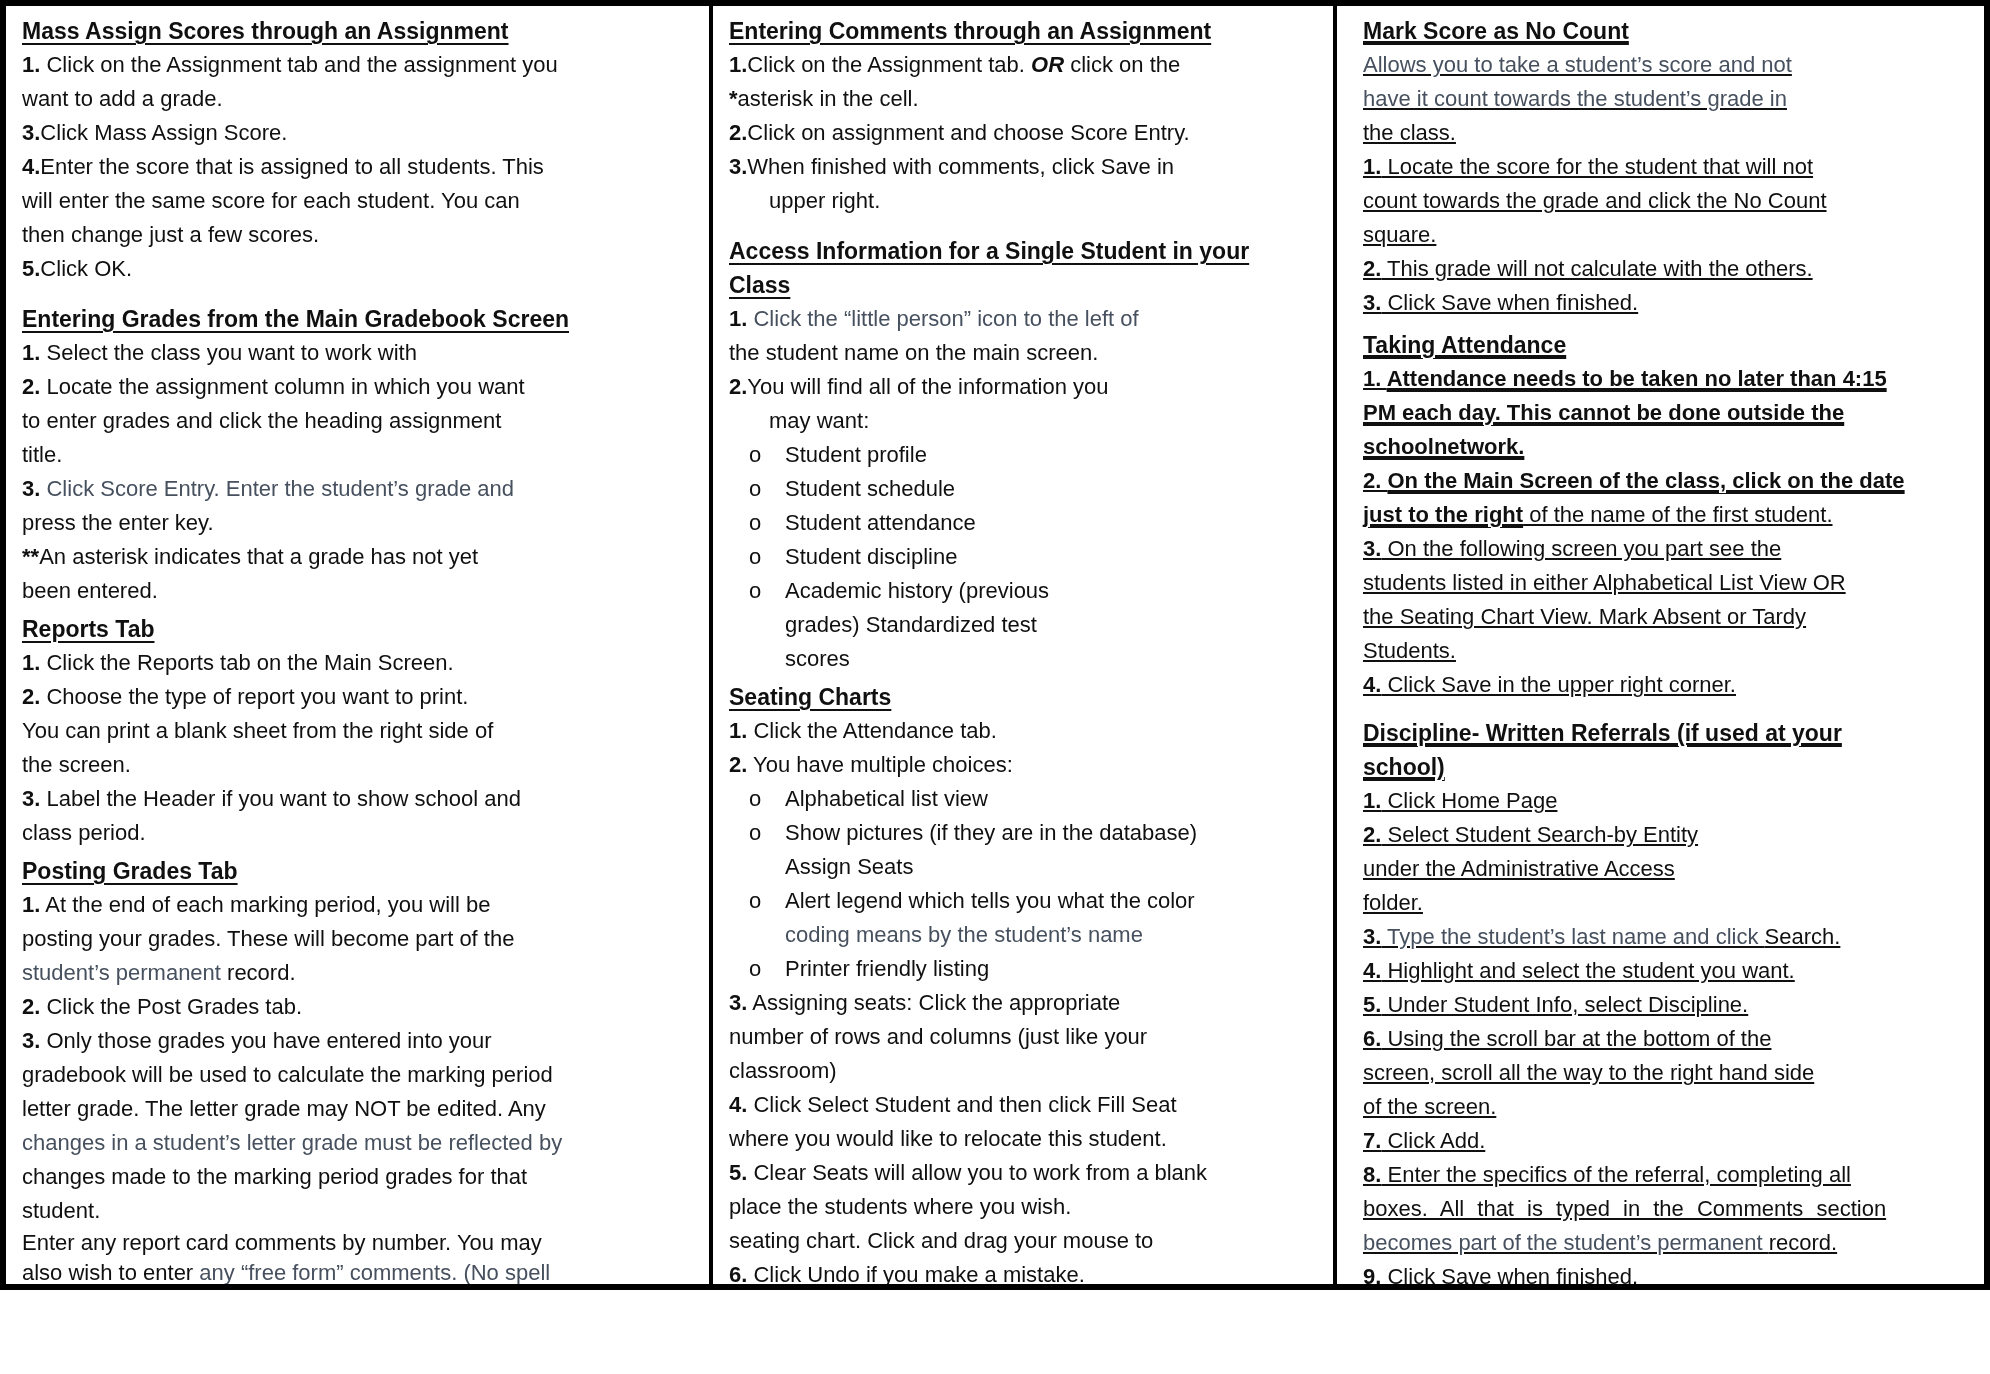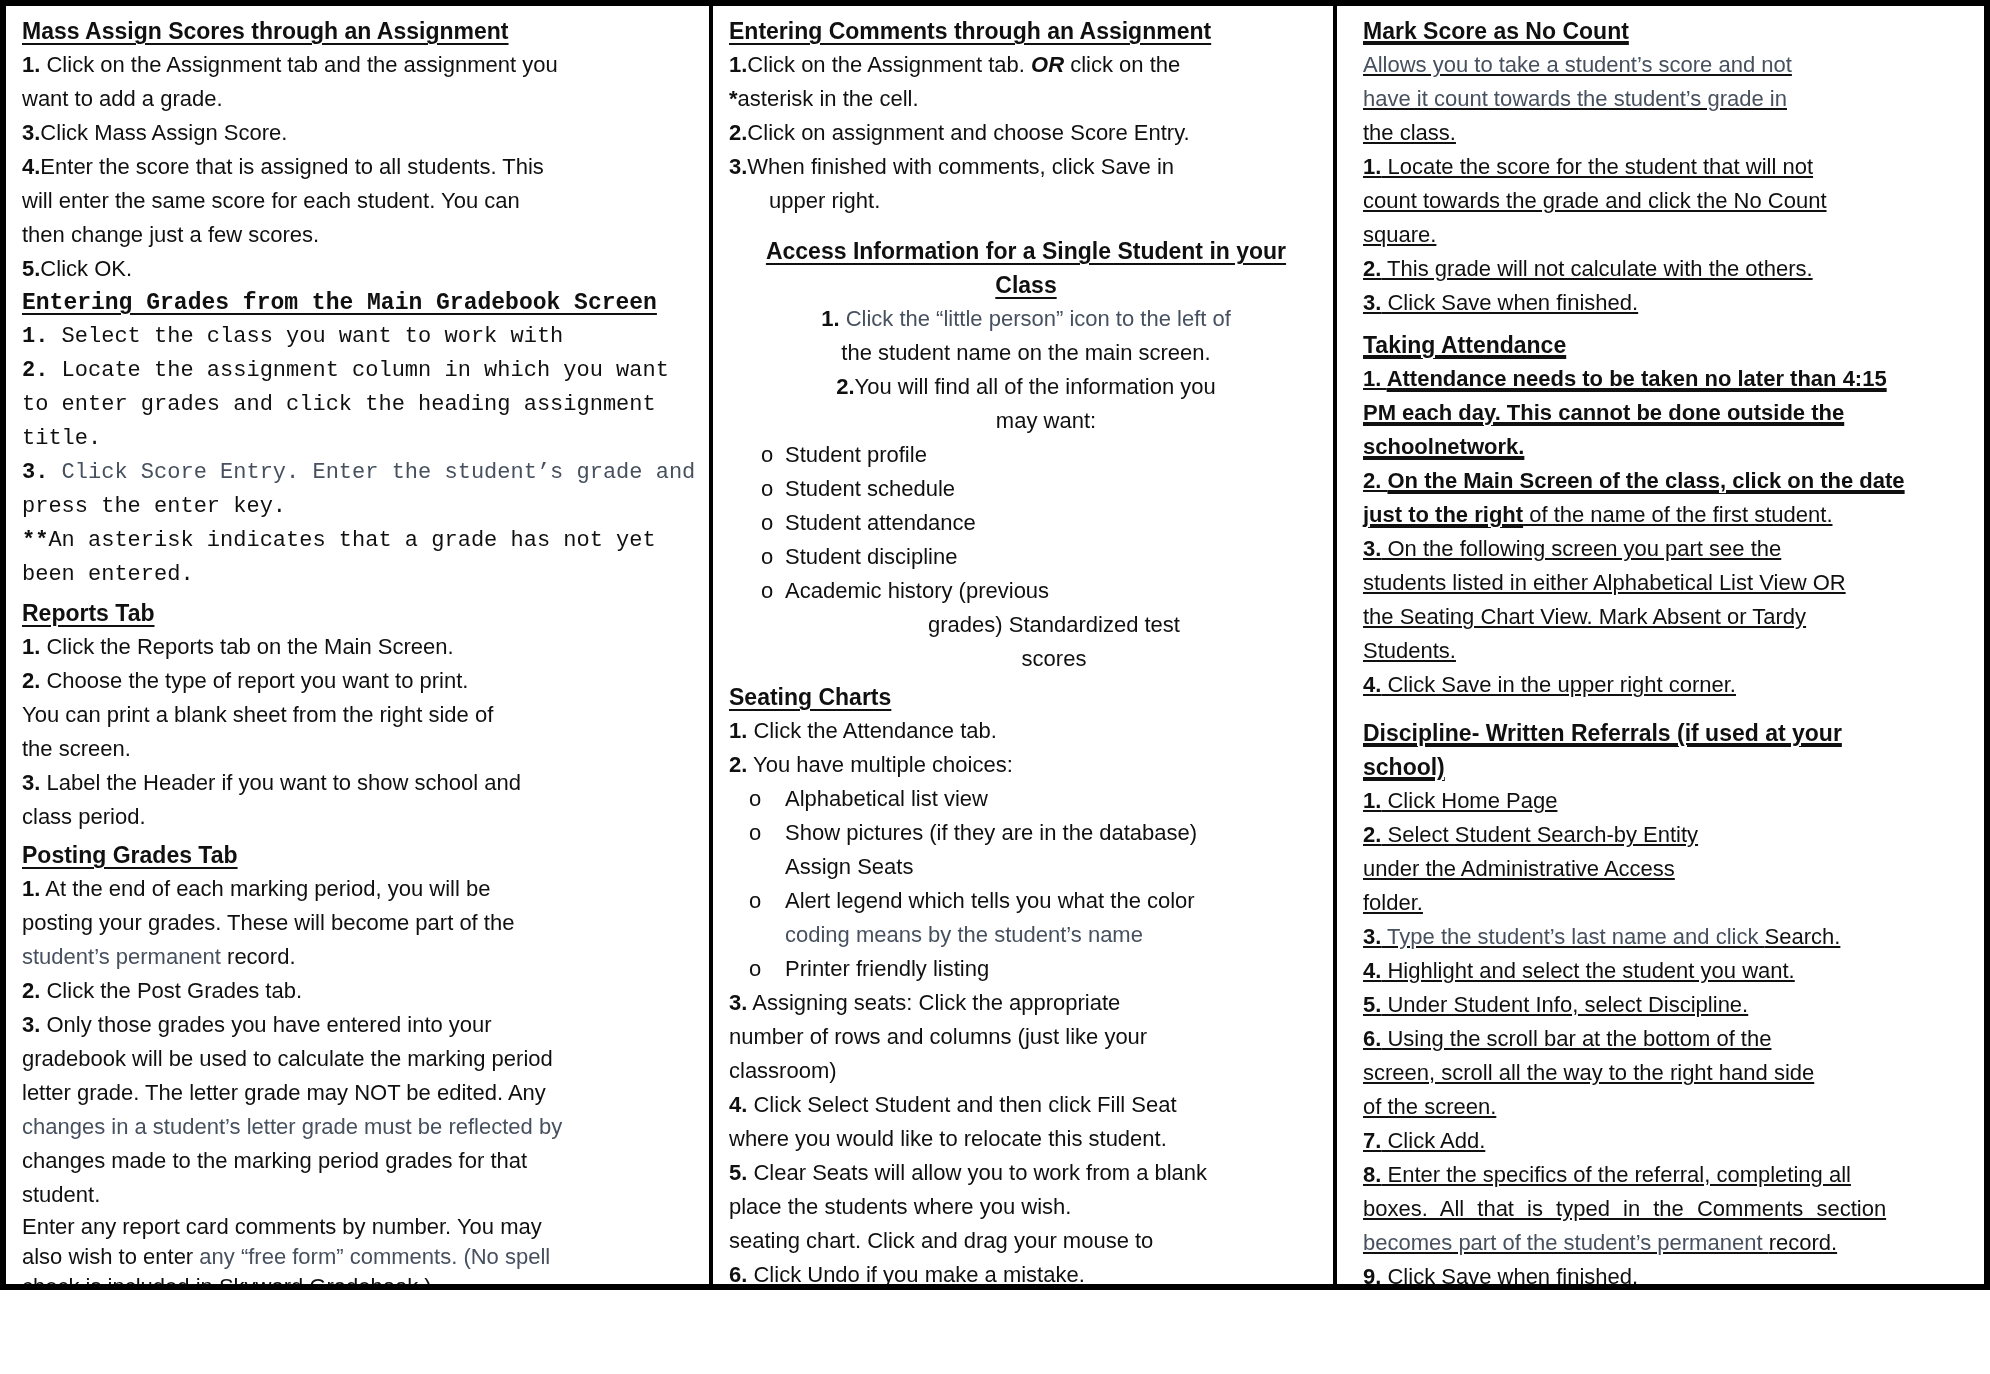--- a/index.html
+++ b/index.html
@@ -39,21 +39,21 @@
       <div class="section" style="margin-top: 0px;">
         <div class="line h"><span>Mass Assign Scores through an Assignment</span></div>
         <div class="line "><span class="b">1.</span><span> Click on the Assignment tab and the assignment you</span></div>
         <div class="line "><span>want to add a grade.</span></div>
         <div class="line "><span class="b">3.</span><span>Click Mass Assign Score.</span></div>
         <div class="line "><span class="b">4.</span><span>Enter the score that is assigned to all students. This</span></div>
         <div class="line "><span>will enter the same score for each student. You can</span></div>
         <div class="line "><span>then change just a few scores.</span></div>
         <div class="line "><span class="b">5.</span><span>Click OK.</span></div>
       </div>
-      <div class="section" style="margin-top: 0; font-family: Liberation Mono, monospace;">
+      <div class="section" style="margin-top: 16px;">
         <div class="line h"><span>Entering Grades from the Main Gradebook Screen</span></div>
         <div class="line "><span class="b">1.</span><span> Select the class you want to work with</span></div>
         <div class="line "><span class="b">2.</span><span> Locate the assignment column in which you want</span></div>
         <div class="line "><span>to enter grades and click the heading assignment</span></div>
         <div class="line "><span>title.</span></div>
         <div class="line "><span class="b">3.</span><span class="m"> Click Score Entry. Enter the student’s grade and</span></div>
         <div class="line "><span>press the enter key.</span></div>
         <div class="line "><span class="b">**</span><span>An asterisk indicates that a grade has not yet</span></div>
         <div class="line "><span>been entered.</span></div>
       </div>
@@ -85,21 +85,21 @@
     </div>
   <div class="col col-2">
       <div class="section" style="margin-top: 0px;">
         <div class="line h"><span>Entering Comments through an Assignment</span></div>
         <div class="line "><span class="b">1.</span><span>Click on the Assignment tab. </span><span class="b i">OR</span><span> click on the</span></div>
         <div class="line "><span class="b">*</span><span>asterisk in the cell.</span></div>
         <div class="line "><span class="b">2.</span><span>Click on assignment and choose Score Entry.</span></div>
         <div class="line "><span class="b">3.</span><span>When finished with comments, click Save in</span></div>
         <div class="line cont"><span>upper right.</span></div>
       </div>
-      <div class="section" style="margin-top: 16px; text-align: center;">
+      <div class="section" style="margin-top: 16px;">
         <div class="line h"><span>Access Information for a Single Student in your</span></div>
         <div class="line h"><span>Class</span></div>
         <div class="line "><span class="b">1.</span><span class="m"> Click the “little person” icon to the left of</span></div>
         <div class="line "><span>the student name on the main screen.</span></div>
         <div class="line "><span class="b">2.</span><span>You will find all of the information you</span></div>
         <div class="line cont"><span>may want:</span></div>
         <div class="line bullet">
           <span class="marker">o</span>
           <span><span>Student profile</span></span>
         </div>

